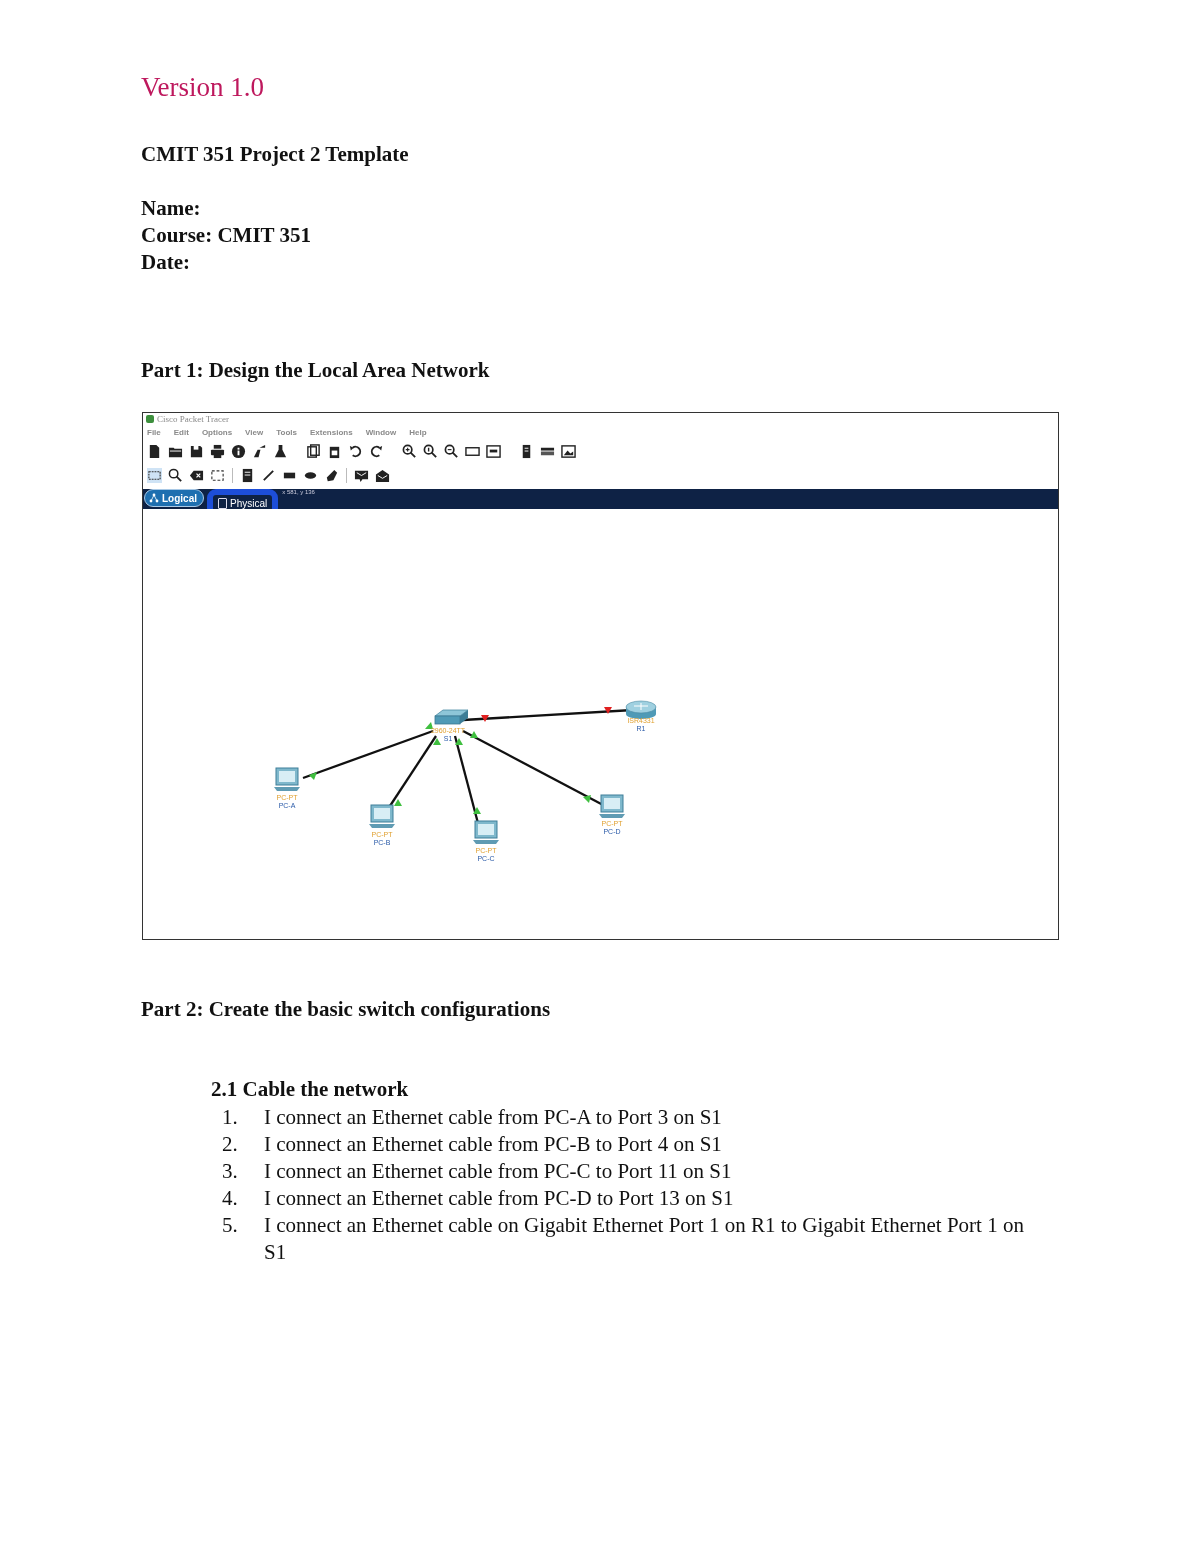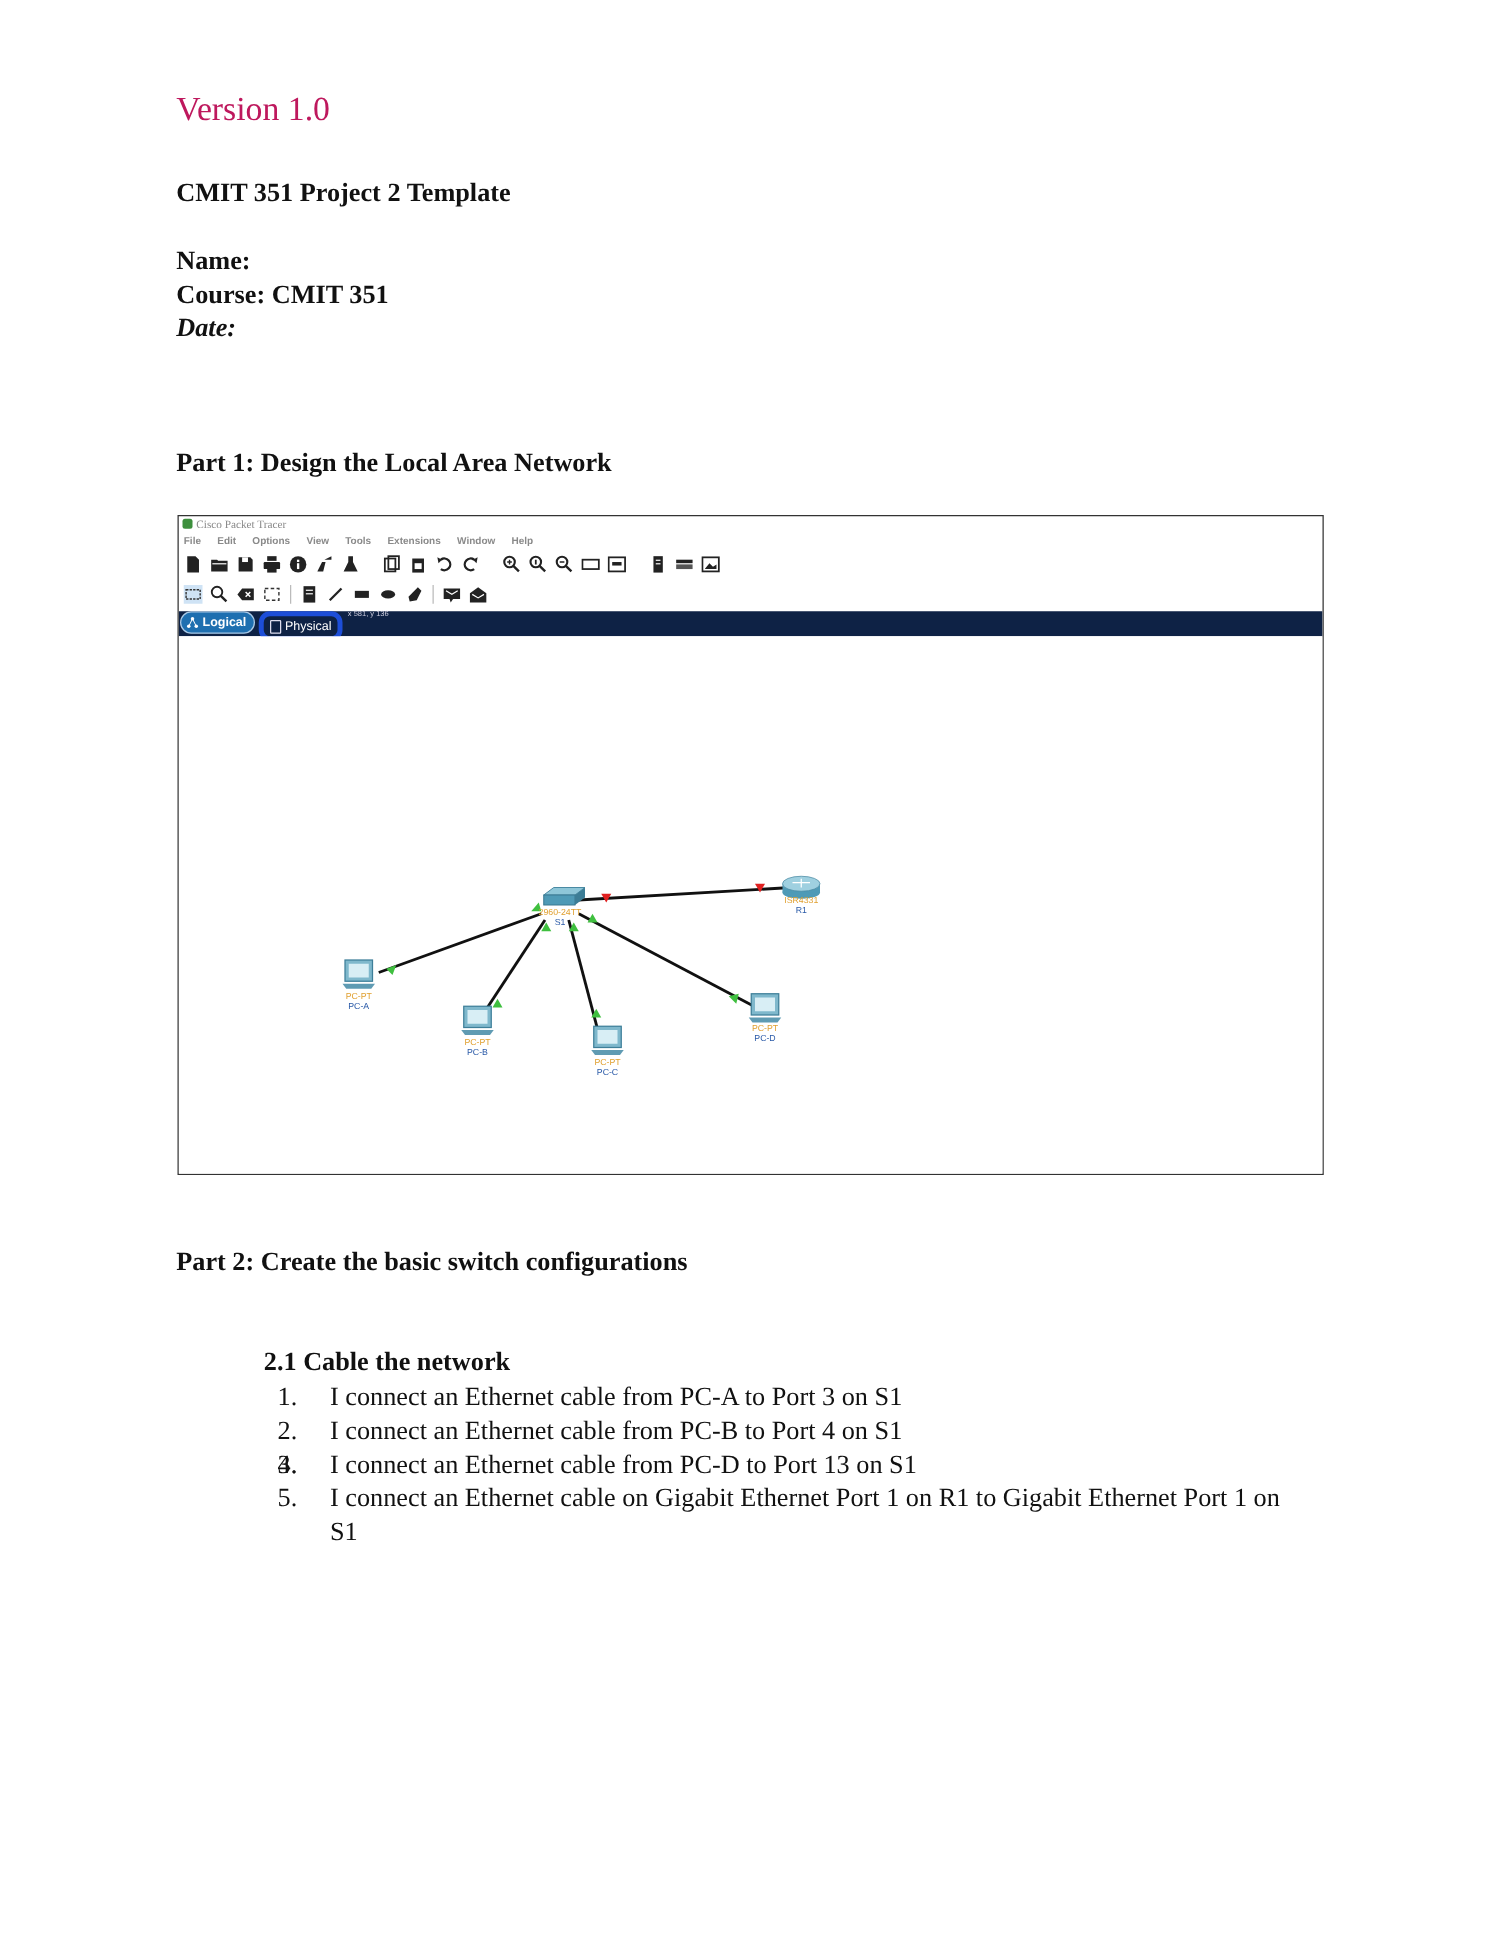--- a/index.html
+++ b/index.html
@@ -23,42 +23,42 @@
   .pt-menu { position: absolute; left: 4px; top: 15px; display: flex; gap: 13px; font-family: "Liberation Sans", sans-serif; font-size: 8px; color: #8a8a8a; font-weight: bold; }
   .tb { position: absolute; left: 4px; display: flex; align-items: center; gap: 6px; }
   .tb1 { top: 31px; }
   .tb2 { top: 55px; }
   .ic { width: 15px; height: 15px; display: inline-flex; align-items: center; justify-content: center; }
   .ic svg { width: 15px; height: 15px; }
   .sep { width: 1px; height: 15px; background: #bbb; margin: 0 1px; }
   .gap { width: 6px; }
   .navbar { position: absolute; left: 0; top: 76px; width: 100%; height: 20px; background: #0e2245; display: flex; font-family: "Liberation Sans", sans-serif; }
   .tab-logical { margin-left: 1px; height: 16px; padding: 0 6px 0 4px; background: #1e6fb0; border: 1px solid #a9c9e6; border-radius: 9px; color: #fff; font-size: 10px; font-weight: bold; display:flex; align-items:center; gap:3px; }
-  .tab-physical { margin-left: 3px; height: 16px; padding: 0 5px; border: 4px solid #1d4ed8; border-radius: 9px; color: #fff; font-size: 10px; display:flex; align-items:center; gap:3px; }
+  .tab-physical { margin-left: 3px; height: 16px; padding: 0 5px; border: 6px solid #1d4ed8; border-radius: 9px; color: #fff; font-size: 10px; display:flex; align-items:center; gap:3px; }
   .phys-ic { width: 7px; height: 9px; border: 1px solid #dde; border-radius: 1px; display:inline-block; }
   .coords { margin-left: 4px; color: #ccd; font-size: 6px; }
   .canvas { position: absolute; left: 0; top: 96px; width: 100%; height: 430px; background: #fff; }
   .dev-lbl { position: absolute; font-family: "Liberation Sans", sans-serif; font-size: 7px; text-align: center; line-height: 8px; width: 40px; }
   .dev-model { color: #e0a030; }
   .dev-name { color: #2a5aa8; }
 </style>
 </head>
 <body>
 
 <div class="abs ver">Version 1.0</div>
 <div class="abs doc-title">CMIT 351 Project 2 Template</div>
 
 <div class="abs meta-line" style="top:196px;">
   <span>Name:</span>
 </div>
 <div class="abs meta-line" style="top:223px;">
   <span>Course:</span>
   <span class="course-val">CMIT 351</span>
 </div>
-<div class="abs meta-line" style="top:250px;font-style:italic;">
+<div class="abs meta-line" style="top:250px;">
   <span>Date:</span>
 </div>
 
 <div class="abs heading" style="top:358px;">Part 1: Design the Local Area Network</div>
 
 <div class="abs frame">
   <div class="pt-title">
     <span class="pt-logo"></span>
     <span>Cisco Packet Tracer</span>
   </div>
@@ -367,16 +367,16 @@
     </div>
   </div>
 </div>
 
 <div class="abs heading" style="top:997px;">Part 2: Create the basic switch configurations</div>
 <div class="abs sub-heading">2.1 Cable the network</div>
 
 <ol class="abs list">
   <li><span class="num">1.</span><span>I connect an Ethernet cable from PC-A to Port 3 on S1</span></li>
   <li><span class="num">2.</span><span>I connect an Ethernet cable from PC-B to Port 4 on S1</span></li>
-  <li><span class="num">3.</span></li>
+  <li><span class="num">3.</span><span>I connect an Ethernet cable from PC-C to Port 11 on S1</span></li>
   <li><span class="num">4.</span><span>I connect an Ethernet cable from PC-D to Port 13 on S1</span></li>
   <li><span class="num">5.</span><span>I connect an Ethernet cable on Gigabit Ethernet Port 1 on R1 to Gigabit Ethernet Port 1 on S1</span></li>
 </ol>
 
 </body></html>

